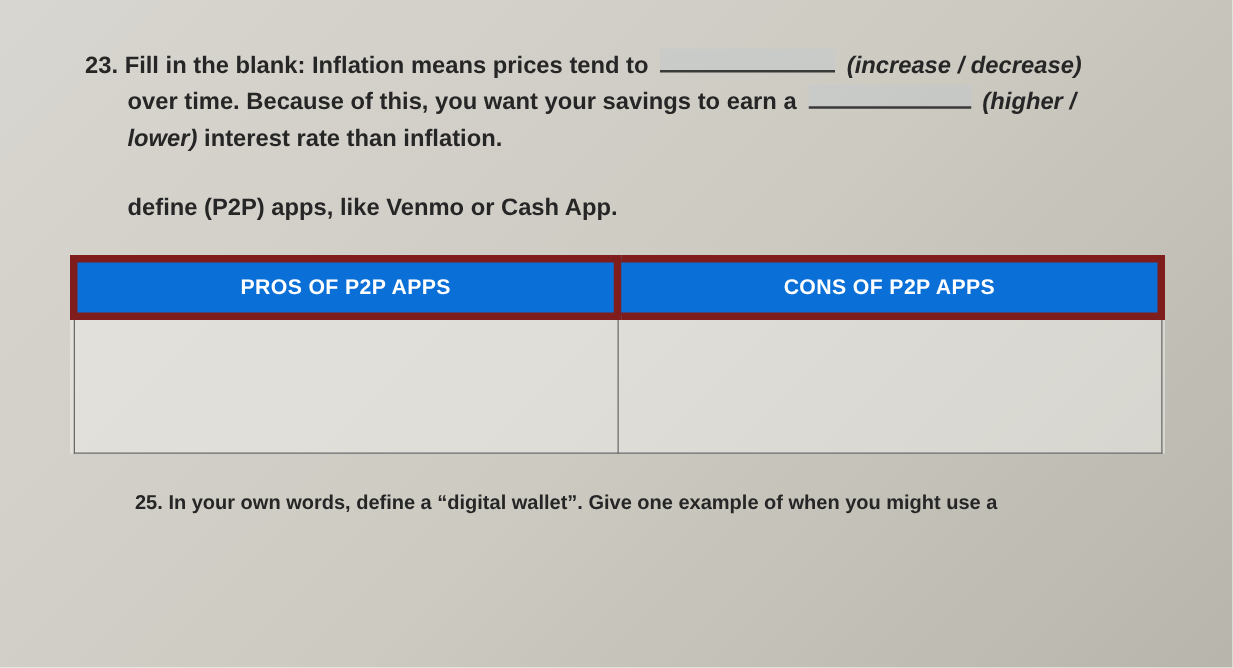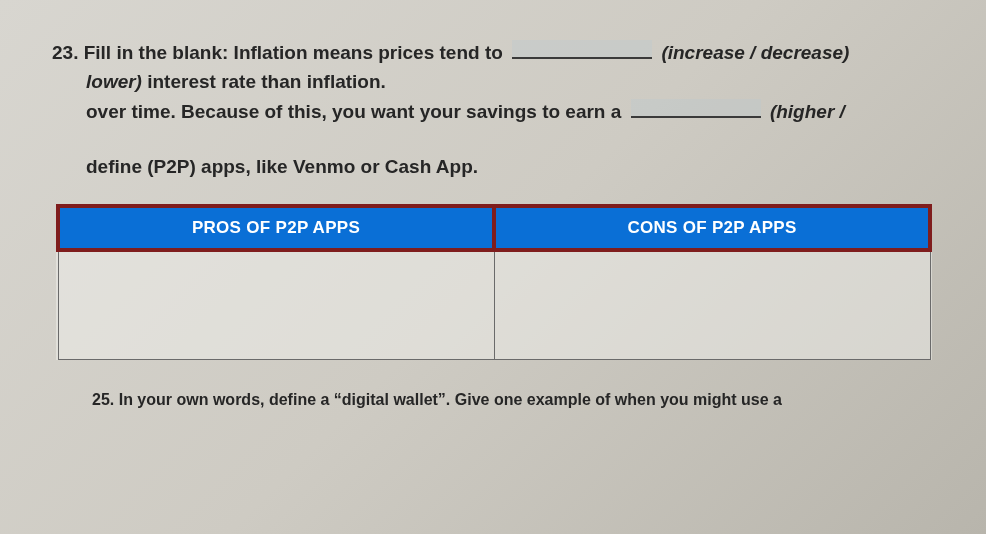--- a/index.html
+++ b/index.html
@@ -13,20 +13,21 @@
     position: relative;
   }
   .question {
     margin-bottom: 28px;
   }
   .q-line {
     font-size: 19px;
     line-height: 1.55;
     font-weight: 700;
     color: #262626;
+    margin-left: 16px;
   }
   .q-num {
     display: inline;
   }
   .blank {
     display: inline-block;
     border-bottom: 2px solid #3a3a3a;
     min-width: 140px;
     height: 1em;
     vertical-align: baseline;
@@ -53,21 +54,21 @@
     border-collapse: collapse;
     background: rgba(240,240,235,0.5);
   }
   th {
     background: #0a6fd6;
     color: #fff;
     font-weight: 700;
     font-size: 17px;
     padding: 10px 8px;
     text-align: center;
-    border: 4px solid #7f1d1d;
+    border: 6px solid #7f1d1d;
     letter-spacing: 0.3px;
   }
   td {
     border: 1px solid #6a6a6a;
     height: 110px;
     width: 50%;
     vertical-align: top;
     padding: 6px;
   }
   .q25 {
@@ -87,27 +88,27 @@
 
 <div class="question q23">
   <span class="q-line">
     <span class="q-num">23.</span>
     <span>Fill in the blank:</span>
     <span>Inflation means prices tend to</span>
     <span class="blank"></span>
     <span class="hint">(increase / decrease)</span>
   </span>
   <span class="q-line indent">
-    <span class="hint">lower)</span>
-    <span>interest rate than inflation.</span>
-  </span>
-  <span class="q-line indent">
     <span>over time. Because of this, you want your savings to earn a</span>
     <span class="blank short"></span>
     <span class="hint">(higher /</span>
+  </span>
+  <span class="q-line indent">
+    <span class="hint">lower)</span>
+    <span>interest rate than inflation.</span>
   </span>
 </div>
 
 <div class="question q24">
   <div class="q24-text">
     <span class="q-line indent">define (P2P) apps, like Venmo or Cash App.</span>
   </div>
   <div class="table-wrap">
     <table>
       <thead>

